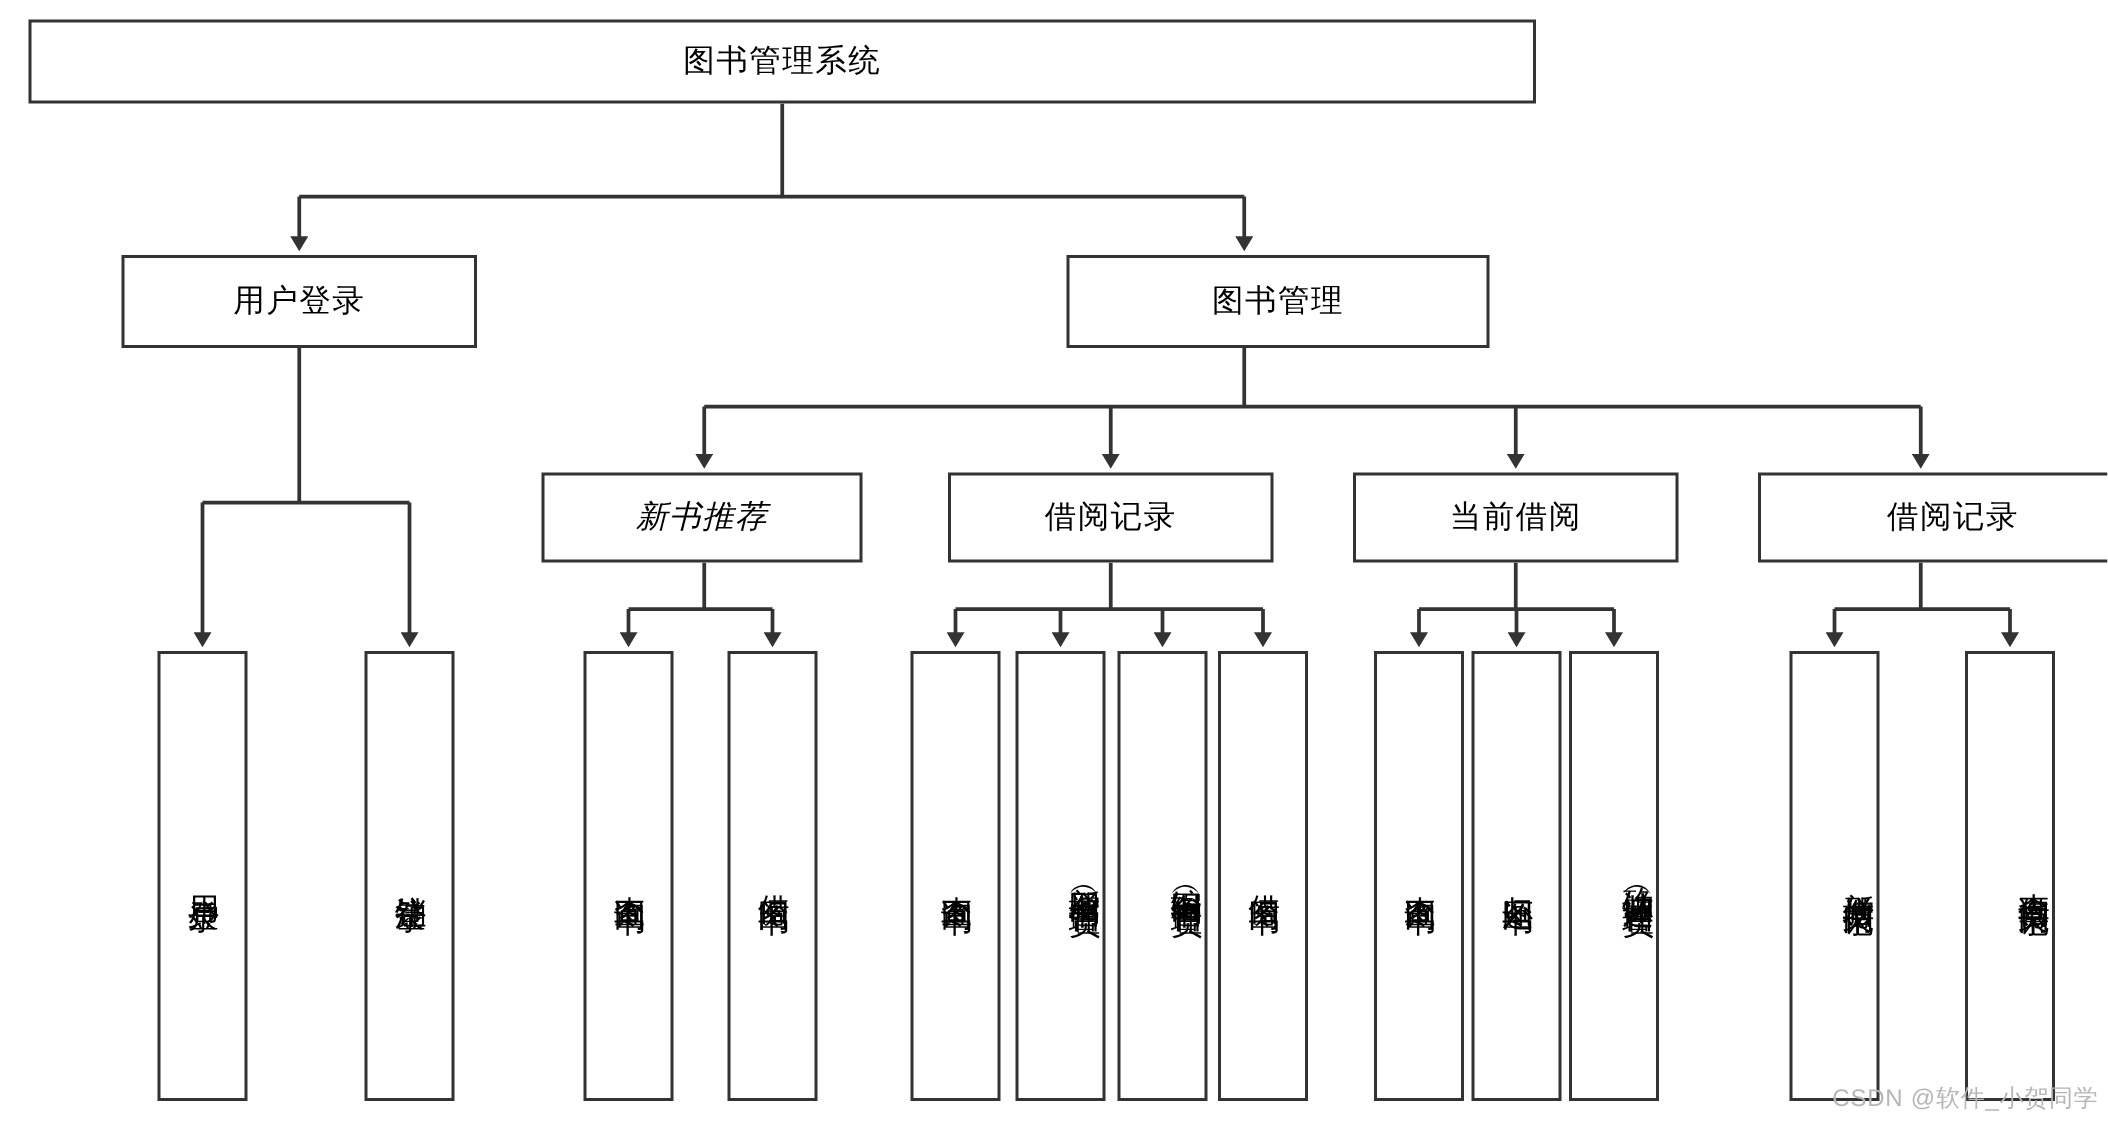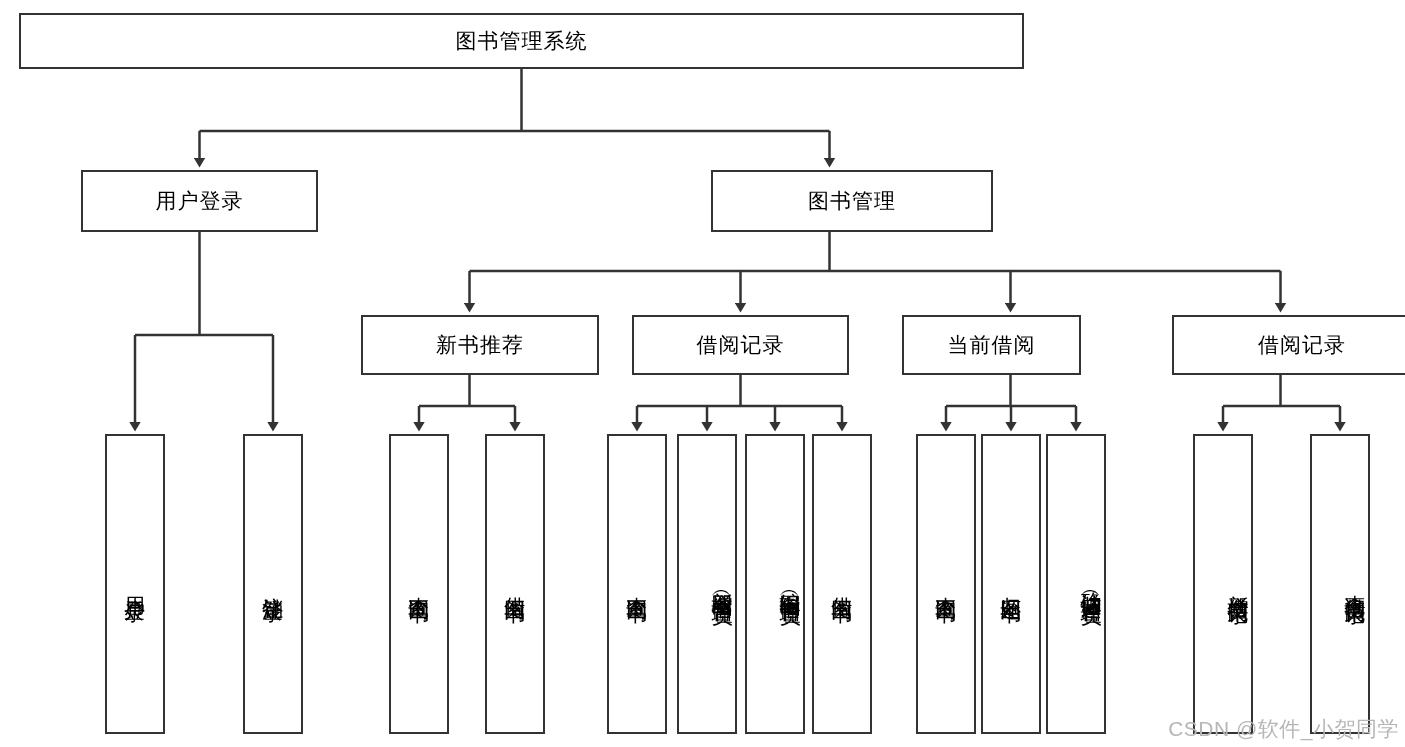--- a/index.html
+++ b/index.html
@@ -53,21 +53,21 @@
     align-items: flex-start;
     justify-content: center;
   }
   .node.vert.tall {
     align-items: center;
   }
   .watermark {
     position: absolute;
     right: 6px;
     bottom: 4px;
-    font-size: 21px;
+    font-size: 16px;
     color: #b6b6b6;
     z-index: 3;
     white-space: nowrap;
     letter-spacing: 0.5px;
   }
 </style>
 </head>
 <body>
 
 <div id="canvas">
@@ -118,27 +118,27 @@
   <div id="nodes-layer">
       <div class="node horiz" style="left: 19px; top: 13px; width: 1005px; height: 56px;">
         <span>图书管理系统</span>
       </div>
       <div class="node horiz" style="left: 81px; top: 170px; width: 237px; height: 62px;">
         <span>用户登录</span>
       </div>
       <div class="node horiz" style="left: 711px; top: 170px; width: 282px; height: 62px;">
         <span>图书管理</span>
       </div>
-      <div class="node horiz" style="left: 361px; top: 315px; width: 238px; height: 60px;">
+      <div class="node horiz" style="left: 361px; top: 315px; width: 214px; height: 60px; font-style: italic;">
         <span>新书推荐</span>
       </div>
       <div class="node horiz" style="left: 632px; top: 315px; width: 217px; height: 60px;">
         <span>借阅记录</span>
       </div>
-      <div class="node horiz" style="left: 902px; top: 315px; width: 179px; height: 60px;">
+      <div class="node horiz" style="left: 902px; top: 315px; width: 217px; height: 60px;">
         <span>当前借阅</span>
       </div>
       <div class="node horiz" style="left: 1172px; top: 315px; width: 236px; height: 60px; padding-left: 24px;">
         <span>借阅记录</span>
       </div>
       <div class="node vert tall" style="left: 105px; top: 434px; width: 60px; height: 300px;">
         <span>用户登录</span>
       </div>
       <div class="node vert tall" style="left: 243px; top: 434px; width: 60px; height: 300px;">
         <span>注销登录</span>

